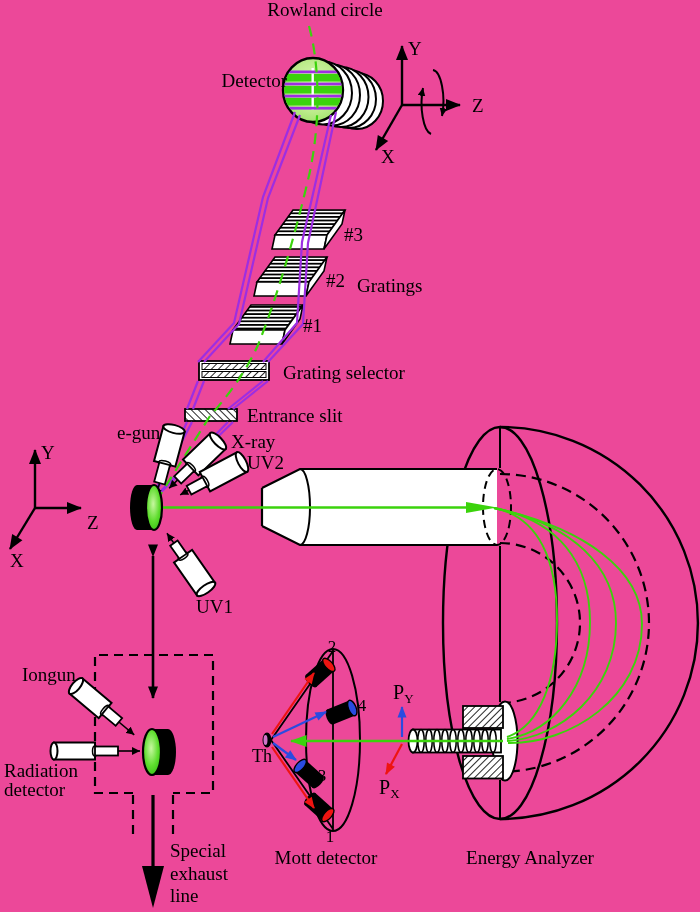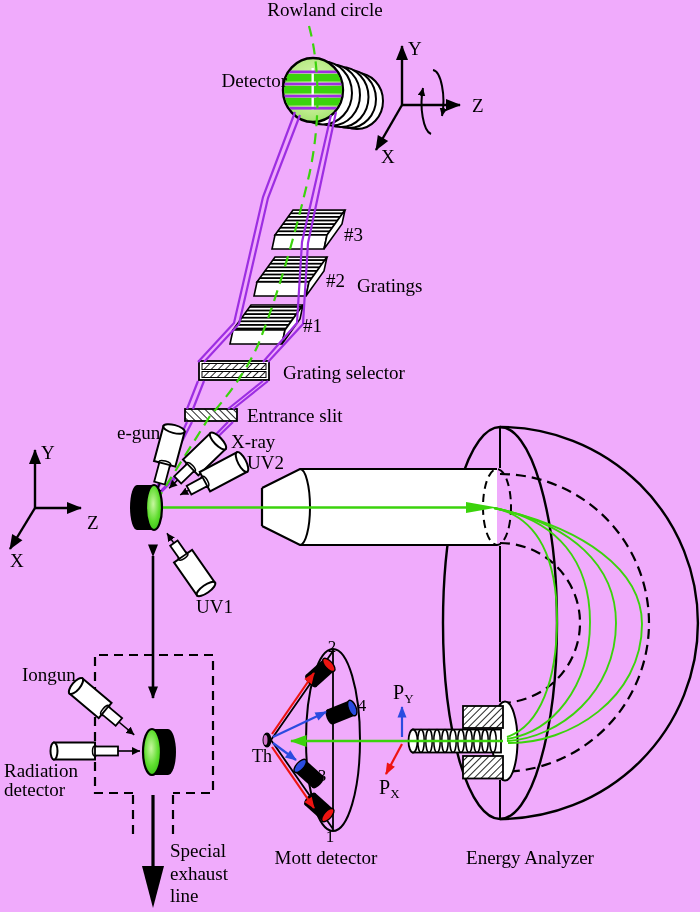--- a/index.html
+++ b/index.html
@@ -1,16 +1,16 @@
 <!DOCTYPE html>
 <html style="--beam_green: #3bd30c; --purple: #9d2ee2; --red: #ee1411; --blue: #2a4be0; --ink: #000000; --detector_face: #b9ec87; --sample_green: #46ce1d;"><head>
 <meta charset="utf-8">
 <style>
   html,body{margin:0;padding:0;background:#fff}
-  .stage{position:relative;width:700px;height:912px;background:#f0abfc;overflow:hidden}
+  .stage{position:relative;width:700px;height:912px;background:#ec4899;overflow:hidden}
   svg{position:absolute;left:0;top:0}
   text{font-family:"Liberation Serif","DejaVu Serif",serif;fill:#000;font-size:19px}
   text.num{font-size:17px}
   text.big{font-size:20px}
   tspan.sub{font-size:13px}
   .ln{stroke:#000;fill:none;stroke-width:2}
   .w{fill:#fff;stroke:#000}
   .beam{stroke:var(--beam_green);fill:none;stroke-width:2.4}
   .traj{stroke:var(--beam_green);fill:none;stroke-width:1.9}
   .rowland{stroke:var(--beam_green);fill:none;stroke-width:2.2;stroke-dasharray:11 7}

